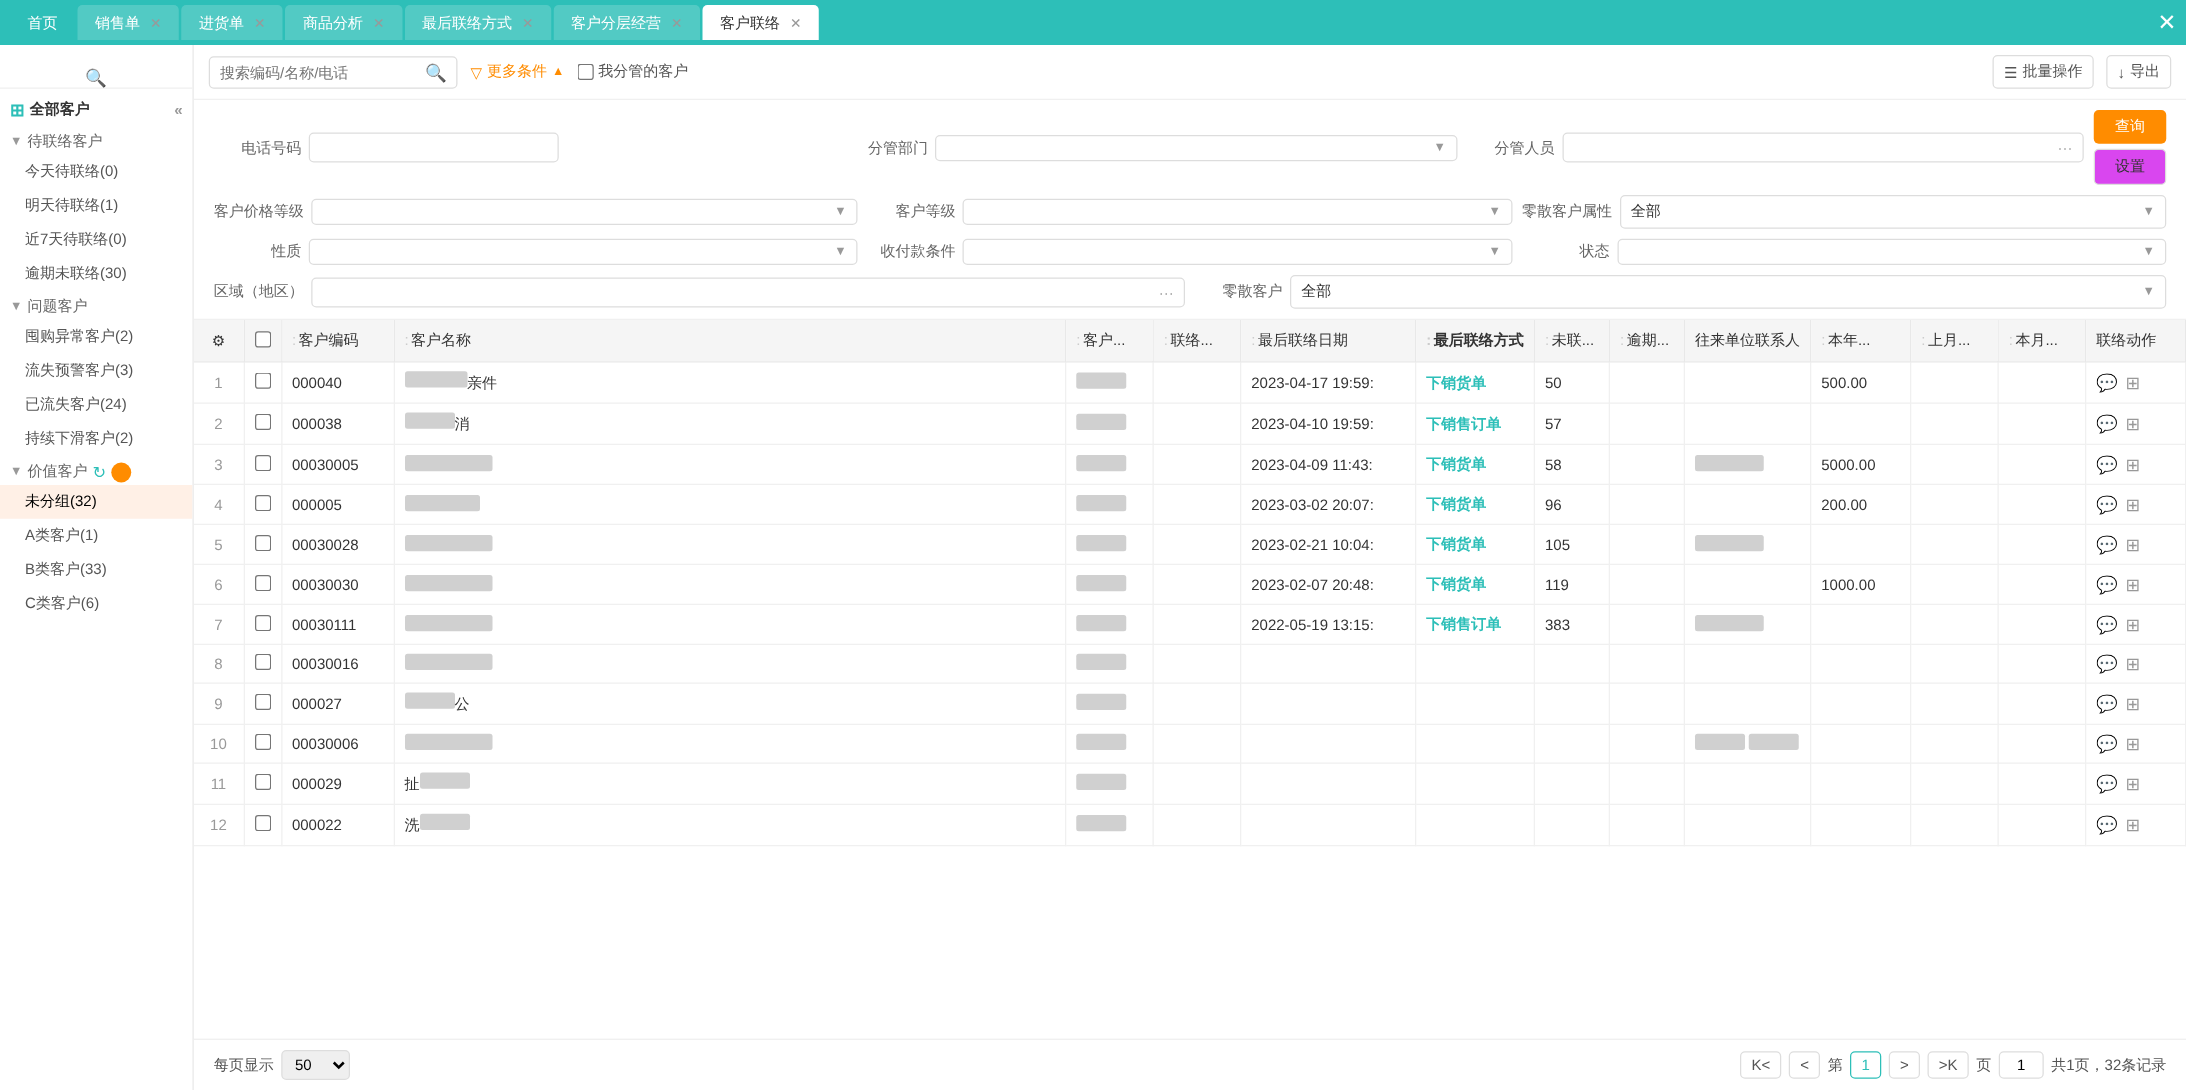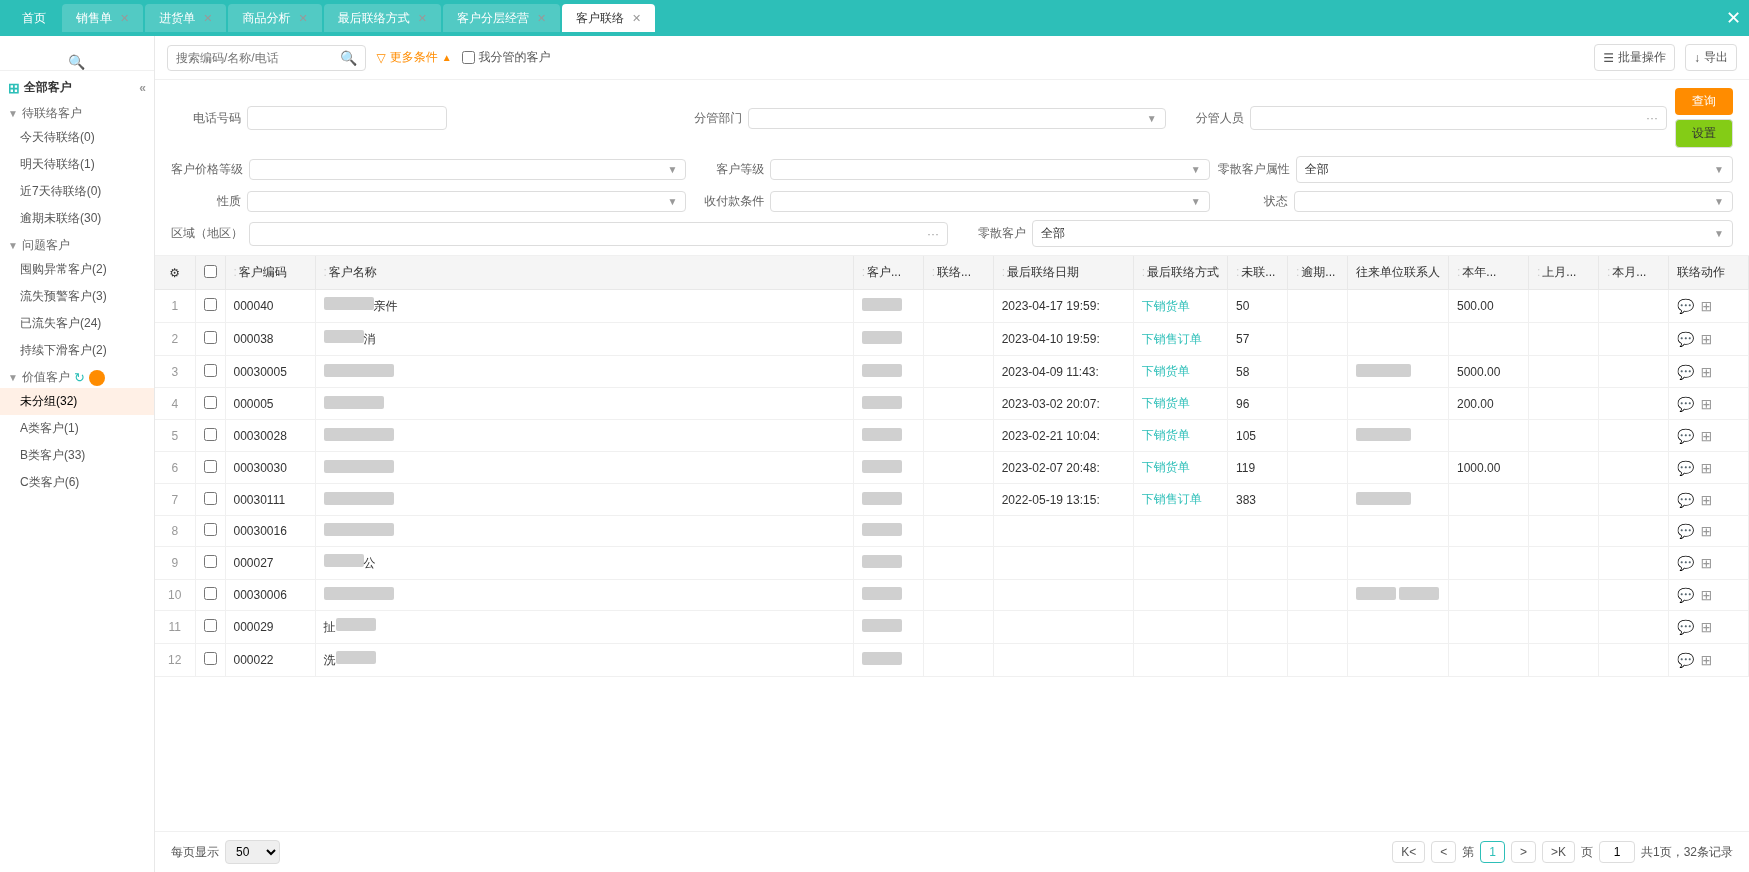--- a/index.html
+++ b/index.html
@@ -206,21 +206,21 @@
     .btn-query {
       background: #ff8c00;
       color: #fff;
       border: none;
       border-radius: 4px;
       padding: 5px 16px;
       cursor: pointer;
       font-size: 12px;
     }
     .btn-reset {
-      background: #84cc16;
+      background: #d946ef;
       color: #333;
       border: 1px solid #ddd;
       border-radius: 4px;
       padding: 5px 16px;
       cursor: pointer;
       font-size: 12px;
     }
     .filter-extra { color: #999; font-size: 12px; }
 
     
@@ -256,21 +256,21 @@
       color: #333;
       white-space: nowrap;
     }
     .col-num { width: 36px; text-align: center; }
     .col-check { width: 28px; text-align: center; }
     .col-code { width: 90px; }
     .col-name { min-width: 130px; }
     .col-type { width: 70px; }
     .col-contact { width: 70px; }
     .col-date { width: 140px; }
-    .col-method { width: 90px; }
+    .col-method { width: 90px; font-weight: bold; }
     .col-days { width: 60px; }
     .col-overdue { width: 60px; }
     .col-contact2 { width: 100px; }
     .col-year { width: 80px; }
     .col-lastmonth { width: 70px; }
     .col-thismonth { width: 70px; }
     .col-action { width: 80px; }
 
     .link-text { color: #2dbfb8; cursor: pointer; text-decoration: none; }
 

